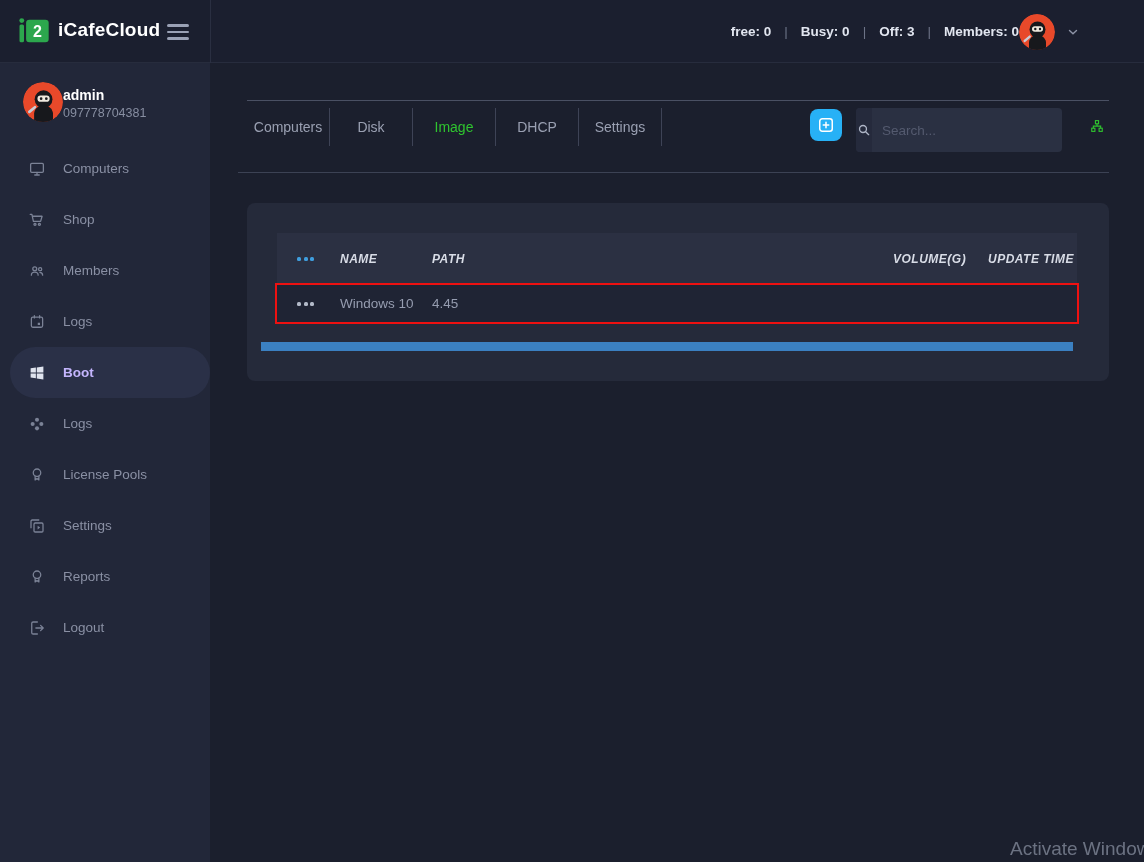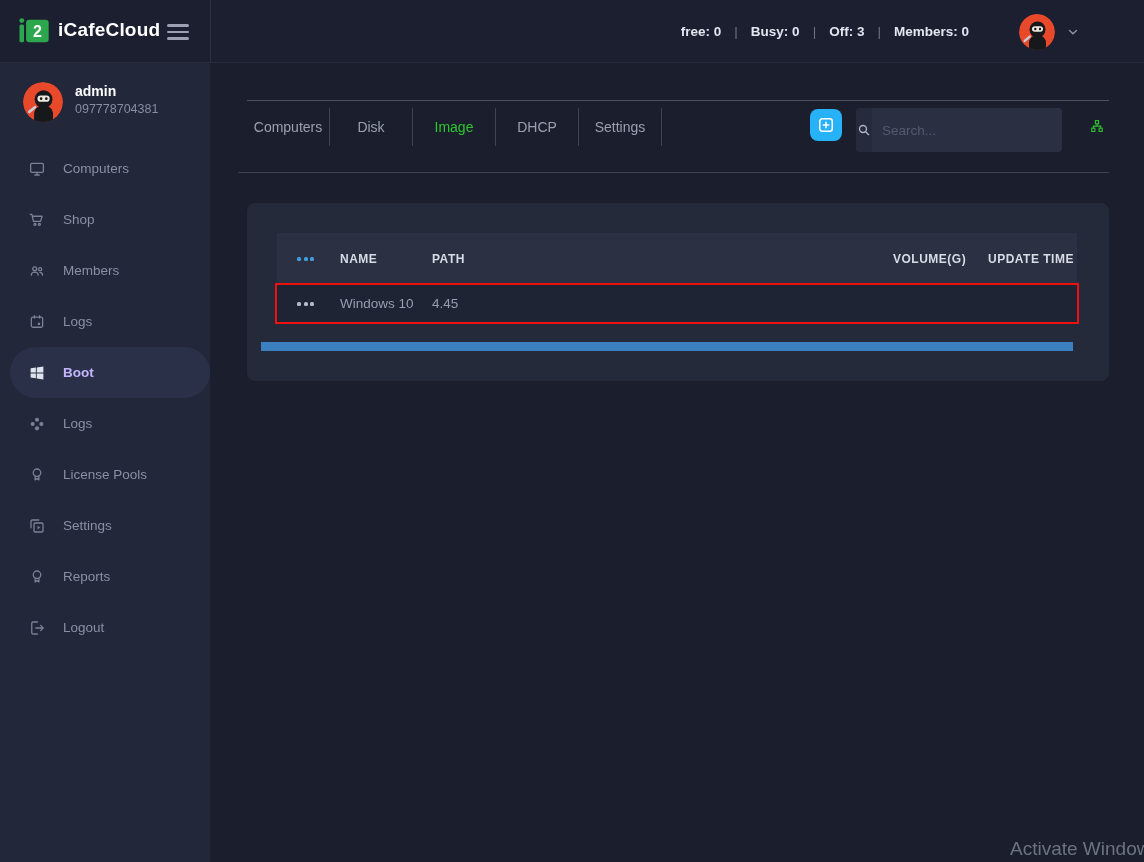--- a/index.html
+++ b/index.html
@@ -8,29 +8,29 @@
   .screen { position:relative; width:1144px; height:862px; overflow:hidden; background:#1b1f2d; }
 
   
   .topbar { position:absolute; top:0; left:0; width:1144px; height:63px; background:#1b1f2f; border-bottom:1px solid #272c3d; z-index:5; }
   .topbar-divider { position:absolute; left:210px; top:0; width:1px; height:63px; background:#2a2f41; }
   .brand { position:absolute; left:18px; top:15px; display:flex; align-items:center; gap:8px; }
   .brand-text { color:#ffffff; font-size:19px; font-weight:700; letter-spacing:.2px; }
   .hamburger { position:absolute; left:167px; top:22px; width:24px; height:20px; display:flex; flex-direction:column; justify-content:center; gap:4px; cursor:pointer; }
   .hamburger i { display:block; width:22px; height:2.5px; background:#9aa1b5; border-radius:2px; }
   .topbar-right { position:absolute; right:64px; top:0; height:63px; display:flex; align-items:center; }
-  .stats { display:flex; align-items:center; gap:13px; color:#e2e6f0; font-weight:700; font-size:13.5px; margin-right:50px; }
+  .stats { display:flex; align-items:center; gap:13px; color:#e2e6f0; font-weight:700; font-size:13.5px; }
   .stat { white-space:nowrap; }
   .sep { color:#6d7387; font-weight:400; }
   .avatar { width:36px; height:36px; border-radius:50%; overflow:hidden; display:block; }
   .chevron { margin-left:11px; display:flex; }
 
   
   .sidebar { position:absolute; top:63px; left:0; width:210px; height:799px; background:#222739; }
-  .user { position:absolute; top:19px; left:23px; display:flex; align-items:flex-start; gap:12px; }
+  .user { position:absolute; top:19px; left:23px; display:flex; align-items:flex-end; gap:0; }
   .user .avatar { width:40px; height:40px; }
   .user-name { color:#ffffff; font-size:14px; font-weight:700; line-height:1.35; }
   .user-phone { color:#878ea1; font-size:12.5px; line-height:1.35; }
   .menu { position:absolute; top:80px; left:0; right:0; }
   .mi { height:51px; display:flex; align-items:center; gap:17px; padding-left:28px; color:#8a90a4; font-size:13.5px; cursor:pointer; }
   .mi .ic { width:18px; height:18px; display:flex; color:#7b8296; }
   .mi.active { background:#2a3047; border-radius:26px; margin-left:10px; padding-left:18px; color:#c4b5fd; font-weight:700; }
   .mi.active .ic { color:#dfe3ee; }
 
   
@@ -43,21 +43,21 @@
   .btn-add { position:absolute; left:600px; top:46px; width:32px; height:32px; border-radius:8px; background:#27b1f6; display:flex; align-items:center; justify-content:center; cursor:pointer; border:none; }
   .search { position:absolute; left:646px; top:45px; width:206px; height:44px; background:#2a3042; border-radius:4px; display:flex; overflow:hidden; }
   .search-seg { width:44px; background:#252a3c; display:flex; align-items:center; justify-content:center; }
   .search input { flex:1; background:transparent; border:0; outline:none; color:#cfd4e0; font-size:13.5px; padding:0 10px; font-family:"Liberation Sans",sans-serif; }
   .search input::placeholder { color:#545a6f; }
   .net-btn { position:absolute; left:874px; top:50px; width:26px; height:26px; display:flex; align-items:center; justify-content:center; cursor:pointer; background:none; border:none; }
 
   
   .card { position:absolute; left:37px; top:140px; width:862px; height:178px; background:#252a3a; border-radius:8px; }
   .tgrid { display:grid; grid-template-columns:43px 92px 1fr 95px 89px; align-items:center; padding-left:20px; }
-  .thead { position:absolute; left:30px; top:30px; width:800px; height:52px; background:#2b3042; color:#d8dce6; font-size:12px; font-weight:700; letter-spacing:.5px; }
+  .thead { position:absolute; left:30px; top:30px; width:800px; height:52px; background:#2b3042; color:#d8dce6; font-size:12px; font-weight:700; letter-spacing:.5px;font-style:italic; }
   .trow { position:absolute; left:28px; top:80px; width:804px; height:41px; border:2px solid #ee1111; background:#1f2434; color:#969db0; font-size:13.5px; }
   .dots { display:flex; gap:2.5px; }
   .dots i { width:4px; height:4px; border-radius:1.5px; background:currentColor; display:block; }
   .dots.blue { color:#3f9ede; }
   .dots.gray { color:#b3bac9; }
   .path-cell { display:flex; align-items:center; white-space:nowrap; font-size:13px; overflow:hidden; }
   .redacted { filter:blur(3px); opacity:.8; }
   .scrollbar { position:absolute; left:14px; top:139px; width:812px; height:9px; background:#3b80c1; cursor:pointer; }
 
   

